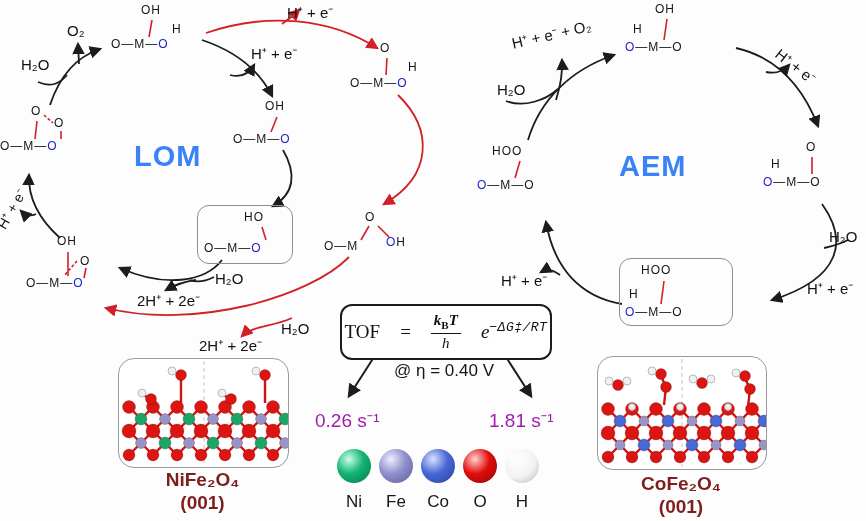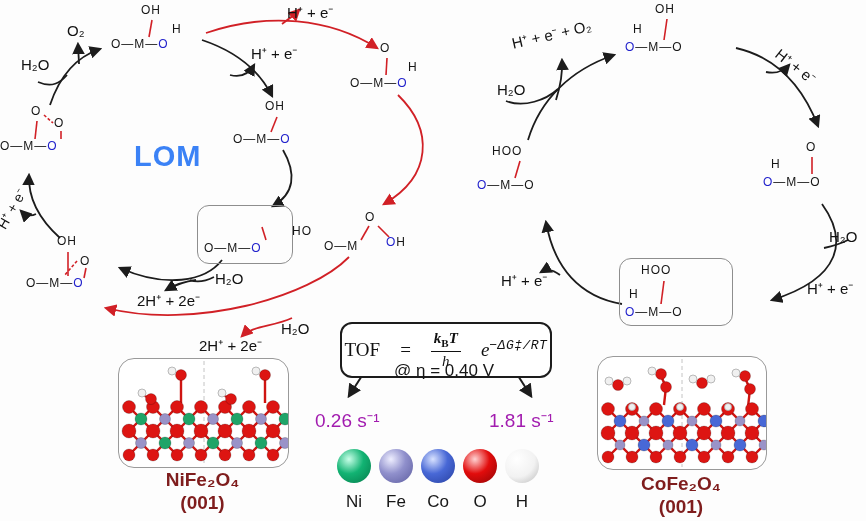--- a/index.html
+++ b/index.html
@@ -8,21 +8,21 @@
     font-family:"Liberation Sans",sans-serif;color:#161616;
   }
   .sp{position:absolute;font-size:12px;line-height:1;letter-spacing:1px;white-space:nowrap;font-weight:500;}
   .blue{color:#2222cc;}
   .lbl{position:absolute;font-size:15px;line-height:1;white-space:nowrap;color:#111;font-weight:500;}
   .small{font-size:14px;}
   .title{position:absolute;font-size:29px;font-weight:700;letter-spacing:1px;color:#3b82f6;}
   .keybox{position:absolute;border:1.6px solid #8e8e8e;border-radius:12px;background:transparent;}
   .structbox{position:absolute;border:1.6px solid #9a9a9a;border-radius:16px;background:#fff;overflow:hidden;}
   .tofbox{
-    position:absolute;left:340px;top:322px;width:208px;height:52px;border:2.2px solid #1c1c1c;border-radius:12px;
+    position:absolute;left:340px;top:304px;width:208px;height:52px;border:2.2px solid #1c1c1c;border-radius:12px;
     display:flex;align-items:center;justify-content:center;gap:20px;background:#fff;
     font-family:"Liberation Serif",serif;font-size:19px;color:#111;
   }
   .tofbox i{font-style:italic;}
   .frac{display:inline-flex;flex-direction:column;align-items:center;font-size:15px;line-height:1;}
   .frac .num{padding:0 3px 2px 3px;border-bottom:1.4px solid #111;font-weight:bold;}
   .frac .den{padding-top:2px;}
   .frac sub{font-size:11px;}
   .ebase sup{font-size:13px;letter-spacing:0.5px;font-family:Liberation Mono, monospace;}
   .value{position:absolute;font-size:19px;font-weight:500;color:#a21caf;white-space:nowrap;}
@@ -120,21 +120,21 @@
   <span class="sp" style="left:111px;top:38px;"><span>O—M—</span><span class="blue">O</span></span>
 
   <span class="sp" style="left:380px;top:42px;">O</span>
   <span class="sp" style="left:408px;top:61px;">H</span>
   <span class="sp" style="left:350px;top:77px;"><span>O—M—</span><span class="blue">O</span></span>
 
   <span class="sp" style="left:265px;top:100px;">OH</span>
   <span class="sp" style="left:233px;top:133px;"><span>O—M—</span><span class="blue">O</span></span>
 
   <div class="keybox" style="left:197px;top:205px;width:94px;height:57px;"></div>
-  <span class="sp" style="left:244px;top:225px;margin-left:48px;">HO</span>
+  <span class="sp" style="left:244px;top:211px;">HO</span>
   <span class="sp" style="left:204px;top:242px;"><span>O—M—</span><span class="blue">O</span></span>
 
   <span class="sp" style="left:365px;top:211px;">O</span>
   <span class="sp" style="left:324px;top:240px;">O—M</span>
   <span class="sp" style="left:386px;top:236px;"><span class="blue">O</span><span>H</span></span>
 
   <span class="sp" style="left:57px;top:235px;">OH</span>
   <span class="sp" style="left:80px;top:255px;">O</span>
   <span class="sp" style="left:26px;top:277px;"><span>O—M—</span><span class="blue">O</span></span>
 
@@ -145,20 +145,21 @@
   <span class="lbl" style="left:287px;top:5px;">H⁺ + e⁻</span>
   <span class="lbl" style="left:251px;top:46px;">H⁺ + e⁻</span>
   <span class="lbl" style="left:21px;top:57px;">H₂O</span>
   <span class="lbl" style="left:67px;top:23px;">O₂</span>
   <span class="lbl small" style="left:-10px;top:202px;transform:rotate(-60deg);">H⁺ + e⁻</span>
   <span class="lbl" style="left:215px;top:271px;">H₂O</span>
   <span class="lbl" style="left:137px;top:293px;">2H⁺ + 2e⁻</span>
   <span class="lbl" style="left:281px;top:321px;">H₂O</span>
   <span class="lbl" style="left:199px;top:338px;">2H⁺ + 2e⁻</span>
 
+  <div class="title" style="left:619px;top:150px;">AEM</div>
 
   <span class="sp" style="left:655px;top:3px;">OH</span>
   <span class="sp" style="left:633px;top:23px;">H</span>
   <span class="sp" style="left:625px;top:41px;"><span class="blue">O</span><span>—M—O</span></span>
 
   <span class="sp" style="left:806px;top:141px;">O</span>
   <span class="sp" style="left:771px;top:158px;">H</span>
   <span class="sp" style="left:763px;top:176px;"><span class="blue">O</span><span>—M—O</span></span>
 
   <span class="sp" style="left:492px;top:145px;">HOO</span>

